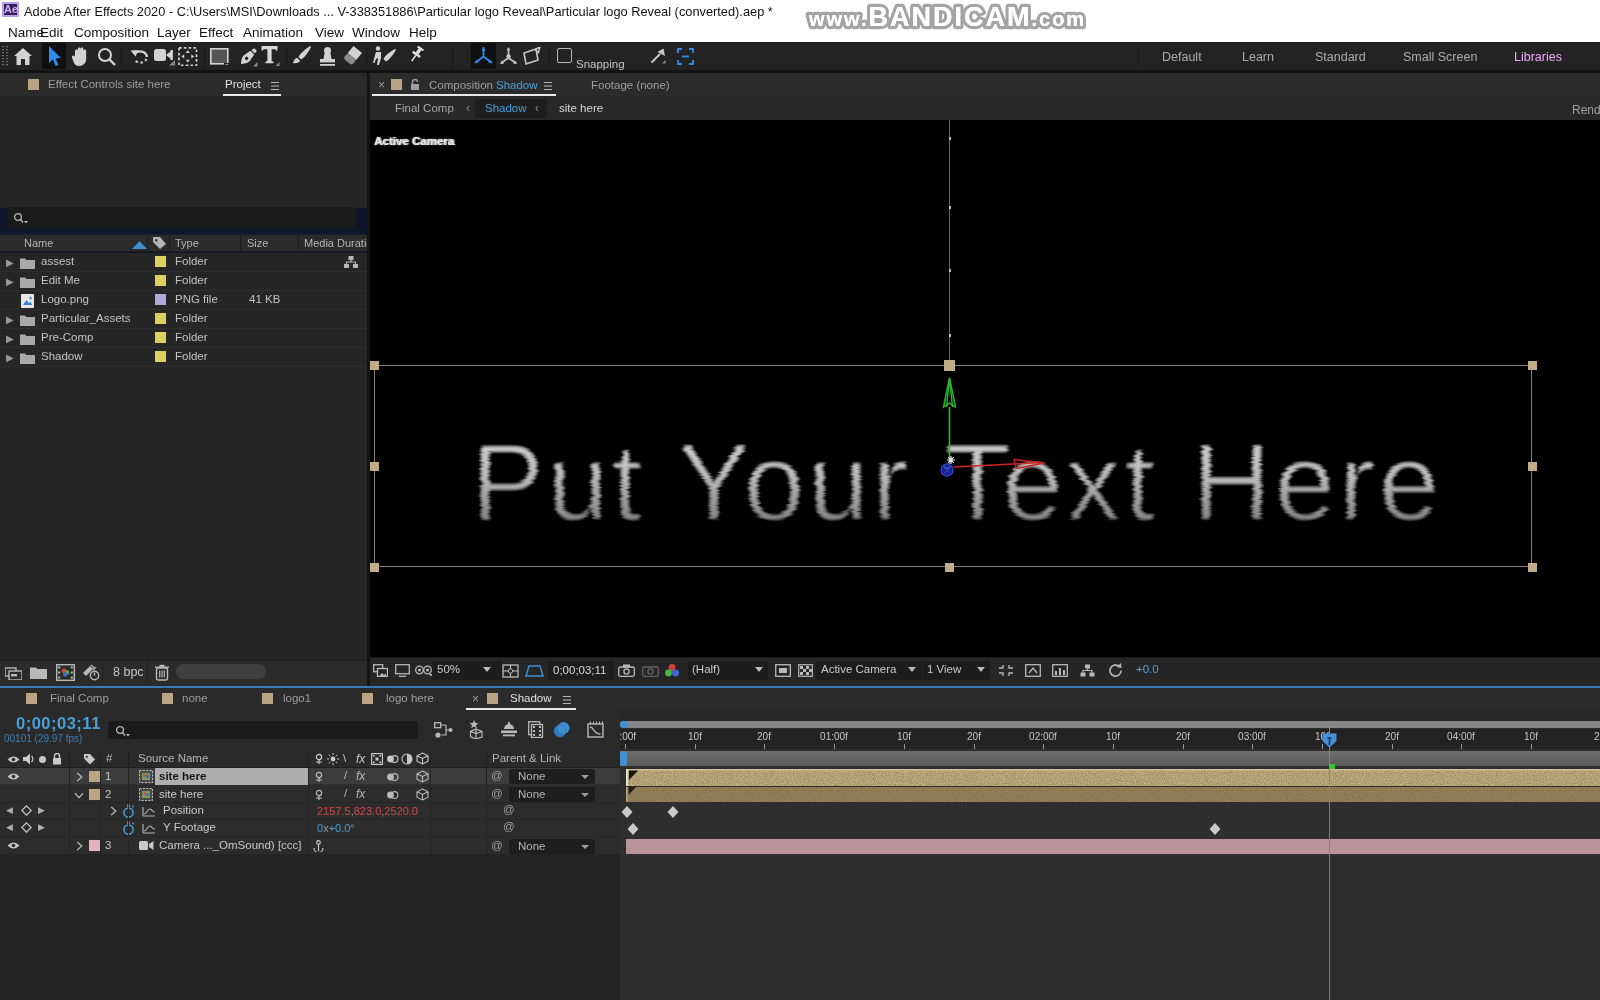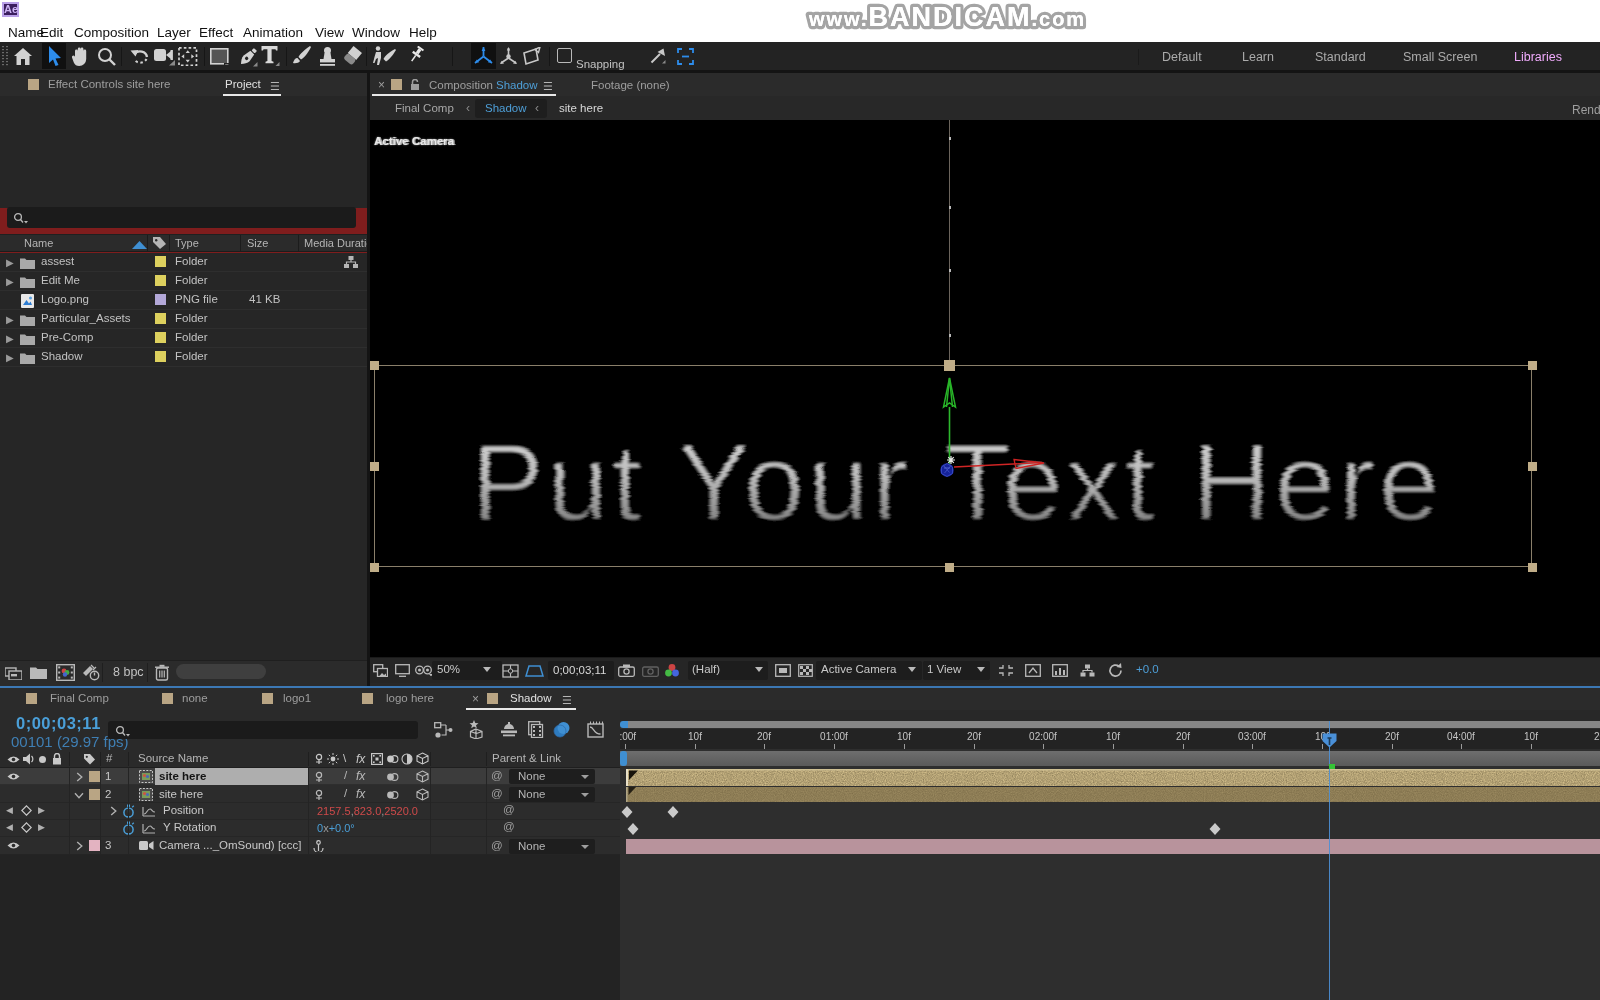--- a/index.html
+++ b/index.html
@@ -10,20 +10,21 @@
   .ico { position:absolute; }
   .sq { position:absolute; width:11px; height:11px; background:#b9a584; }
 </style>
 </head>
 <body>
 <div id="stage">
 
   <div class="abs" id="titlebar" style="left:0;top:0;width:1600px;height:22px;background:#ffffff;"></div>
   <div class="abs" style="left:2px;top:2px;width:17px;height:15px;background:#3b1e5e;border:2px solid #b9a0e8;"></div>
   <div class="abs" style="left:4px;top:3px;width:13px;height:12px;color:#cdb4f4;font-size:11px;font-weight:bold;text-align:right;line-height:13px;">Ae</div>
+  <div class="abs" style="left:24px;top:4px;color:#111;font-size:12.8px;white-space:nowrap;">Adobe After Effects 2020 - C:\Users\MSI\Downloads ... V-338351886\Particular logo Reveal\Particular logo Reveal (converted).aep *</div>
 
   <div class="abs" id="menubar" style="left:0;top:22px;width:1600px;height:20px;background:#ffffff;"></div>
   <div class="abs" style="top:25px;left:8px;color:#111;font-size:13.5px;">Name</div>
   <div class="abs" style="top:25px;left:40px;color:#111;font-size:13.5px;">Edit</div>
   <div class="abs" style="top:25px;left:74px;color:#111;font-size:13.5px;">Composition</div>
   <div class="abs" style="top:25px;left:157px;color:#111;font-size:13.5px;">Layer</div>
   <div class="abs" style="top:25px;left:199px;color:#111;font-size:13.5px;">Effect</div>
   <div class="abs" style="top:25px;left:243px;color:#111;font-size:13.5px;">Animation</div>
   <div class="abs" style="top:25px;left:315px;color:#111;font-size:13.5px;">View</div>
   <div class="abs" style="top:25px;left:352px;color:#111;font-size:13.5px;">Window</div>
@@ -210,21 +211,21 @@
 
   <div class="abs" style="top:49px;left:1138px;width:1px;height:16px;background:#1a1a1a;"></div>
   <div class="abs" style="top:50px;left:1162px;color:#ababab;font-size:12.5px;">Default</div>
   <div class="abs" style="top:50px;left:1242px;color:#ababab;font-size:12.5px;">Learn</div>
   <div class="abs" style="top:50px;left:1315px;color:#ababab;font-size:12.5px;">Standard</div>
   <div class="abs" style="top:50px;left:1403px;color:#ababab;font-size:12.5px;">Small Screen</div>
   <div class="abs" style="top:50px;left:1514px;color:#f0abfc;font-size:12.5px;">Libraries</div>
 
   <div class="abs" style="left:0;top:70px;width:1600px;height:3px;background:#141414;"></div>
 
-  <div class="abs" id="leftpanel" style="left:0;top:73px;width:367px;height:613px;background:#7f1d1d;overflow:hidden;">
+  <div class="abs" id="leftpanel" style="left:0;top:73px;width:367px;height:613px;background:#0f172a;overflow:hidden;">
 
     <div class="abs" style="left:0;top:0;width:367px;height:23px;background:#2b2b2b;"></div>
     <div class="sq" style="left:28px;top:6px;"></div>
     <div class="abs" style="left:48px;top:5px;color:#9e9e9e;font-size:11.5px;">Effect Controls site here</div>
     <div class="abs" style="left:225px;top:5px;color:#e0e0e0;font-size:11.5px;">Project</div>
     <div class="abs" style="left:270px;top:7px;color:#b5b5b5;font-size:11px;">☰</div>
     <div class="abs" style="left:223px;top:21px;width:58px;height:2px;background:#e8e8e8;"></div>
 
     <div class="abs" style="left:0;top:23px;width:367px;height:112px;background:#262626;"></div>
 
@@ -561,21 +562,21 @@
       <div class="abs" style="left:386px;top:4px;">logo here</div>
       <div class="abs" style="left:472px;top:4px;font-size:12px;">×</div>
       <div class="sq" style="left:487px;top:5px;"></div>
       <div class="abs" style="left:510px;top:4px;color:#e0e0e0;">Shadow</div>
       <div class="abs" style="left:562px;top:6px;color:#b5b5b5;font-size:11px;">☰</div>
       <div class="abs" style="left:466px;top:20px;width:110px;height:2px;background:#e8e8e8;"></div>
     </div>
 
     <div class="abs" id="tlcontrols" style="left:0;top:22px;width:620px;height:40px;background:#2a2a2a;">
       <div class="abs" style="left:16px;top:4px;color:#4a9fd8;font-size:16.5px;font-weight:bold;letter-spacing:0.5px;">0;00;03;11</div>
-      <div class="abs" style="left:4px;top:23px;color:#3f7fb4;font-size:15px;margin-left:7px;">00101 (29.97 fps)</div>
+      <div class="abs" style="left:4px;top:23px;color:#3f7fb4;font-size:10px;">00101 (29.97 fps)</div>
       <div class="abs" style="left:108px;top:11px;width:310px;height:18px;background:#1b1b1b;border-radius:3px;"></div>
       <svg class="ico" style="left:115px;top:15px;" width="16" height="12" viewBox="0 0 16 12">
         <circle cx="5" cy="5" r="3.4" fill="none" stroke="#b9b9b9" stroke-width="1.3"></circle>
         <line x1="7.5" y1="7.5" x2="10" y2="10.5" stroke="#b9b9b9" stroke-width="1.3"></line>
         <path d="M11 9 L15 9 L13 11.5 Z" fill="#b9b9b9"></path>
       </svg>
       <svg class="ico" style="left:434px;top:12px;" width="19" height="16" viewBox="0 0 19 16">
         <rect x="0.7" y="0.7" width="6" height="5" fill="none" stroke="#b9b9b9" stroke-width="1.3"></rect>
         <path d="M7 3 L12 3 M12 3 L12 8 M12 8 L15 8 M7.5 13 L12 13 L12 8" fill="none" stroke="#b9b9b9" stroke-width="1.2"></path>
         <circle cx="4" cy="13" r="2.6" fill="#b9b9b9"></circle>
@@ -797,21 +798,21 @@
       <svg class="ico" style="left:122px;top:71px;" width="13" height="15" viewBox="0 0 13 15">
         <circle cx="6.5" cy="8.5" r="4.6" fill="none" stroke="#4a9fd8" stroke-width="1.5"></circle>
         <line x1="6.5" y1="8.5" x2="6.5" y2="5.5" stroke="#4a9fd8" stroke-width="1.2"></line>
         <rect x="5" y="0.5" width="3" height="2.4" fill="#4a9fd8"></rect>
         <line x1="10.2" y1="3.2" x2="11.8" y2="1.8" stroke="#4a9fd8" stroke-width="1.3"></line>
       </svg>
       <svg class="ico" style="left:142px;top:73px;" width="14" height="11" viewBox="0 0 14 11">
         <path d="M1 10 L1 1 M1 10 L13 10" stroke="#b0b0b0" stroke-width="1.2"></path>
         <path d="M2 8 C5 8 5 3 8 3 C10 3 10 6 13 6" fill="none" stroke="#b0b0b0" stroke-width="1.2"></path>
       </svg>
-      <div class="abs" style="left:163px;top:71px;">Y Rotation</div>
+      <div class="abs" style="left:163px;top:71px;">Y Footage</div>
       <div class="abs" style="left:317px;top:72px;color:#4a9fd8;font-size:11px;">0<span style="color:#9a9a9a;">x</span>+0.0°</div>
       <div class="abs" style="left:503px;top:70px;color:#9e9e9e;">@</div>
 
       <div class="abs" style="left:0;top:87px;width:620px;height:18px;background:#2c2c2c;border-bottom:1px solid #242424;"></div>
       <svg class="ico" style="left:7px;top:91px;" width="13" height="9" viewBox="0 0 13 9">
         <path d="M0.5 4.5 Q6.5 -1.5 12.5 4.5 Q6.5 10.5 0.5 4.5 Z" fill="#c8c8c8"></path>
           <circle cx="6.5" cy="4.5" r="1.8" fill="#2c2c2c"></circle>
       </svg>
       <svg class="ico" style="left:76px;top:91px;" width="7" height="10" viewBox="0 0 7 10">
           <path d="M1.2 1 L5.8 5 L1.2 9" fill="none" stroke="#b0b0b0" stroke-width="1.4"></path>

